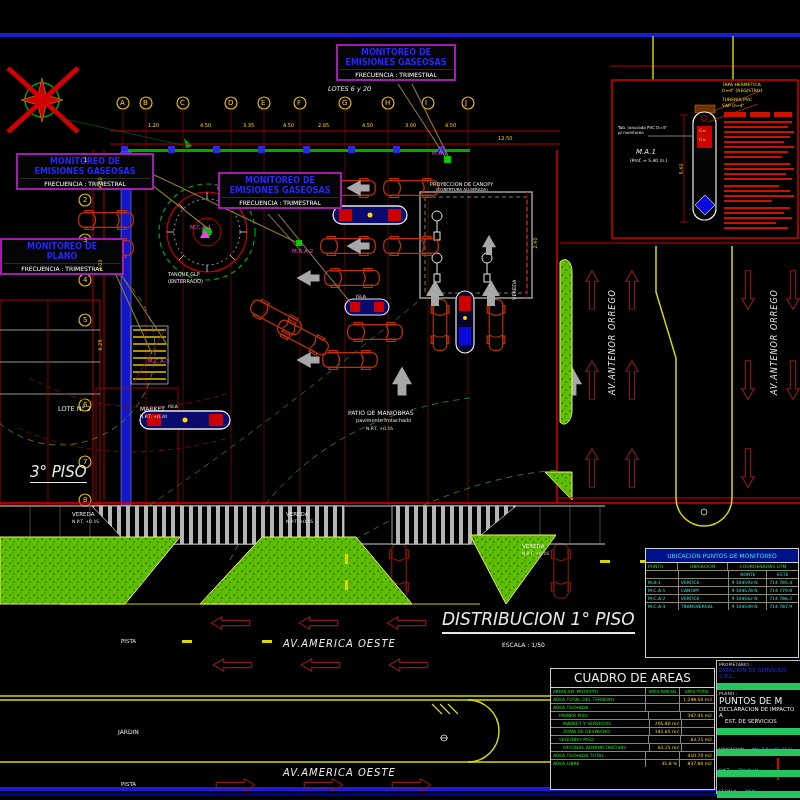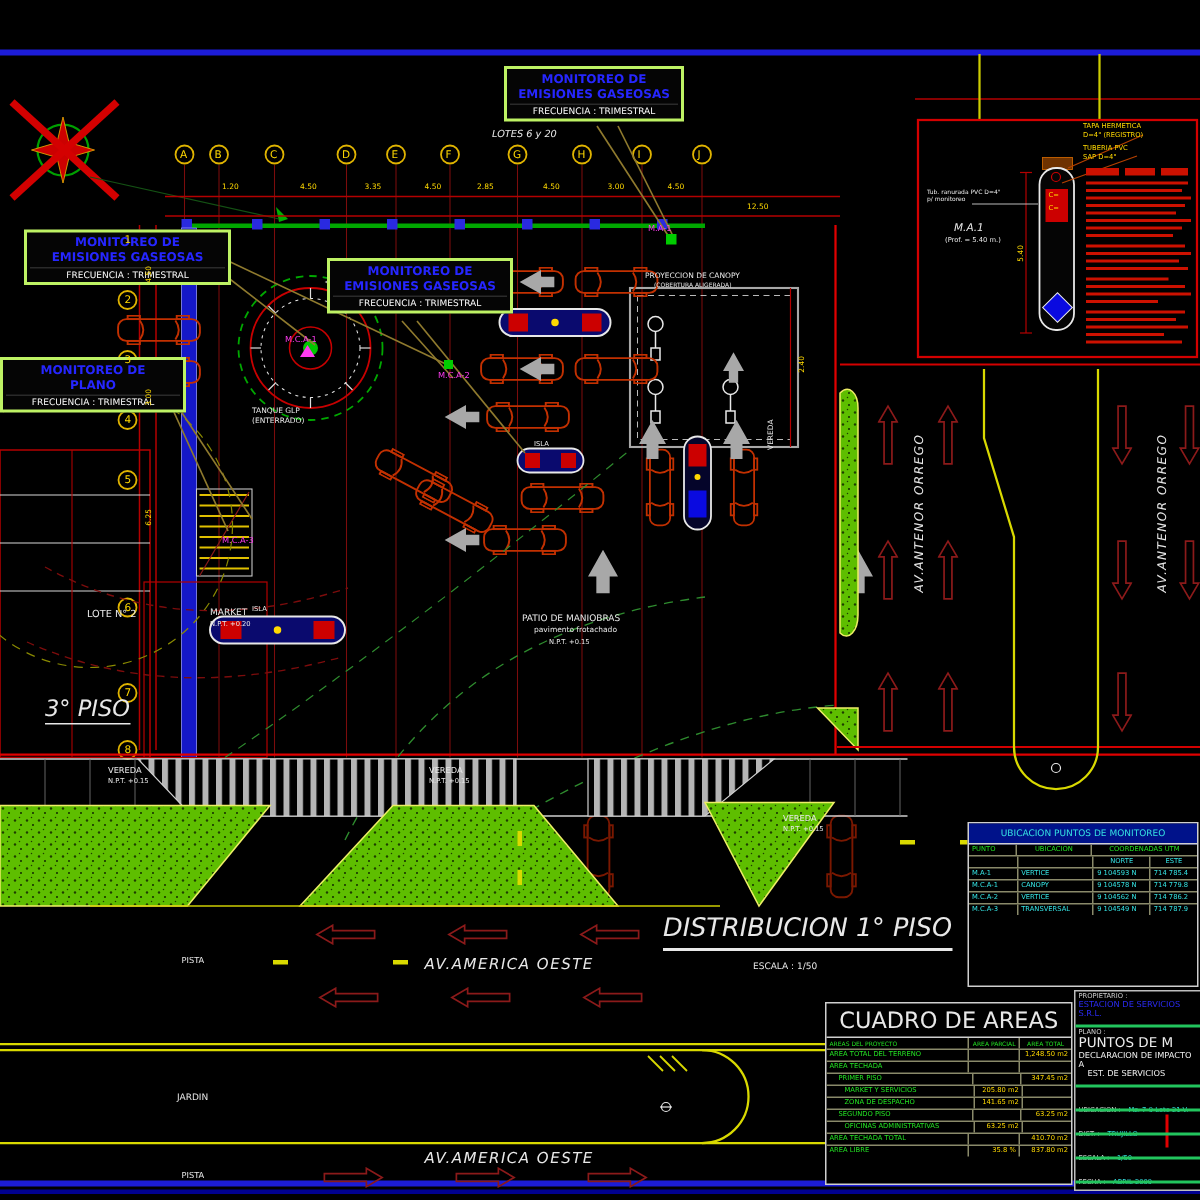--- a/index.html
+++ b/index.html
@@ -3,32 +3,32 @@
 <meta charset="utf-8">
 <style>
   html,body{margin:0;padding:0;background:#000;}
   #app{position:relative;width:800px;height:800px;background:#000;overflow:hidden;
        font-family:"DejaVu Sans",sans-serif;}
   .t{position:absolute;white-space:nowrap;line-height:1.15;}
   .w{color:#e8e8e8}.y{color:#ffd900}.c{color:#35e2e2}.g{color:#22e022}
   .m{color:#ff3bf0}.bl{color:#2a2af0}
   .it{font-style:italic}.b{font-weight:normal}
   
-  .monbox{position:absolute;border:2px solid #bef264;background:#050505;text-align:center;padding:2px 2px 1px 2px;}
+  .monbox{position:absolute;border:2px solid #a21caf;background:#050505;text-align:center;padding:2px 2px 1px 2px;}
   .monbox .tt{color:#2626ff;font-weight:bold;font-size:8px;line-height:1.2;display:block;}
   .monbox .fq{color:#fff;font-size:6px;display:block;margin-top:2px;border-top:1px solid #2a2a2a;padding-top:1px;}
   
   .tbl{position:absolute;border:1px solid #cfcfcf;background:#000;}
   .tbl .ttl{display:block;text-align:center;border-bottom:1px solid #cfcfcf;}
   .row{display:flex;border-top:1px solid #8a8a6a;}
   .cell{overflow:hidden;white-space:nowrap;padding:1px 2px;border-left:1px solid #8a8a6a;}
   .cell:first-child{border-left:none;}
   
   .tb-lab{color:#cfcfcf;font-size:4.5px;display:block;}
-  .tb-row{border-top:2px solid #22c55e;padding:1px 2px;position:relative;}
+  .tb-row{border-top:7px solid #22c55e;padding:1px 2px;position:relative;}
 </style>
 </head>
 <body>
 
 <div id="app">
 
 <svg width="800" height="800" viewBox="0 0 800 800" style="position:absolute;left:0;top:0">
   <defs>
     <pattern id="speck" width="8" height="8" patternUnits="userSpaceOnUse">
       <rect width="8" height="8" fill="#5ebe00"></rect>
@@ -578,21 +578,21 @@
   </div>
   <div class="row">
     <div class="cell c" style="width:28px;font-size:4.5px">M.C.A-3</div>
     <div class="cell c" style="width:46px;font-size:4.5px">TRANSVERSAL</div>
     <div class="cell c" style="width:33px;font-size:4.5px">9 104549 N</div>
     <div class="cell c" style="width:27px;font-size:4.5px">714 787.9</div>
   </div>
 </div>
 
 <div class="tbl" style="left:550px;top:668px;width:163px;height:120px">
-  <span class="ttl w b" style="font-size:15px;padding:2px 0">CUADRO DE AREAS</span>
+  <span class="ttl w b" style="font-size:12px;padding:2px 0">CUADRO DE AREAS</span>
   <div class="row" style="border-top:none">
     <div class="cell g b" style="width:94px;font-size:4px">AREAS DEL PROYECTO</div>
     <div class="cell g b" style="width:30px;font-size:4px;text-align:center">AREA PARCIAL</div>
     <div class="cell g b" style="width:31px;font-size:4px;text-align:center">AREA TOTAL</div>
   </div>
   <div class="row">
     <div class="cell g" style="width:94px;font-size:4.5px">AREA TOTAL DEL TERRENO</div>
     <div class="cell y" style="width:30px;font-size:4.5px;text-align:right"></div>
     <div class="cell y" style="width:31px;font-size:4.5px;text-align:right">1,248.50 m2</div>
   </div>

